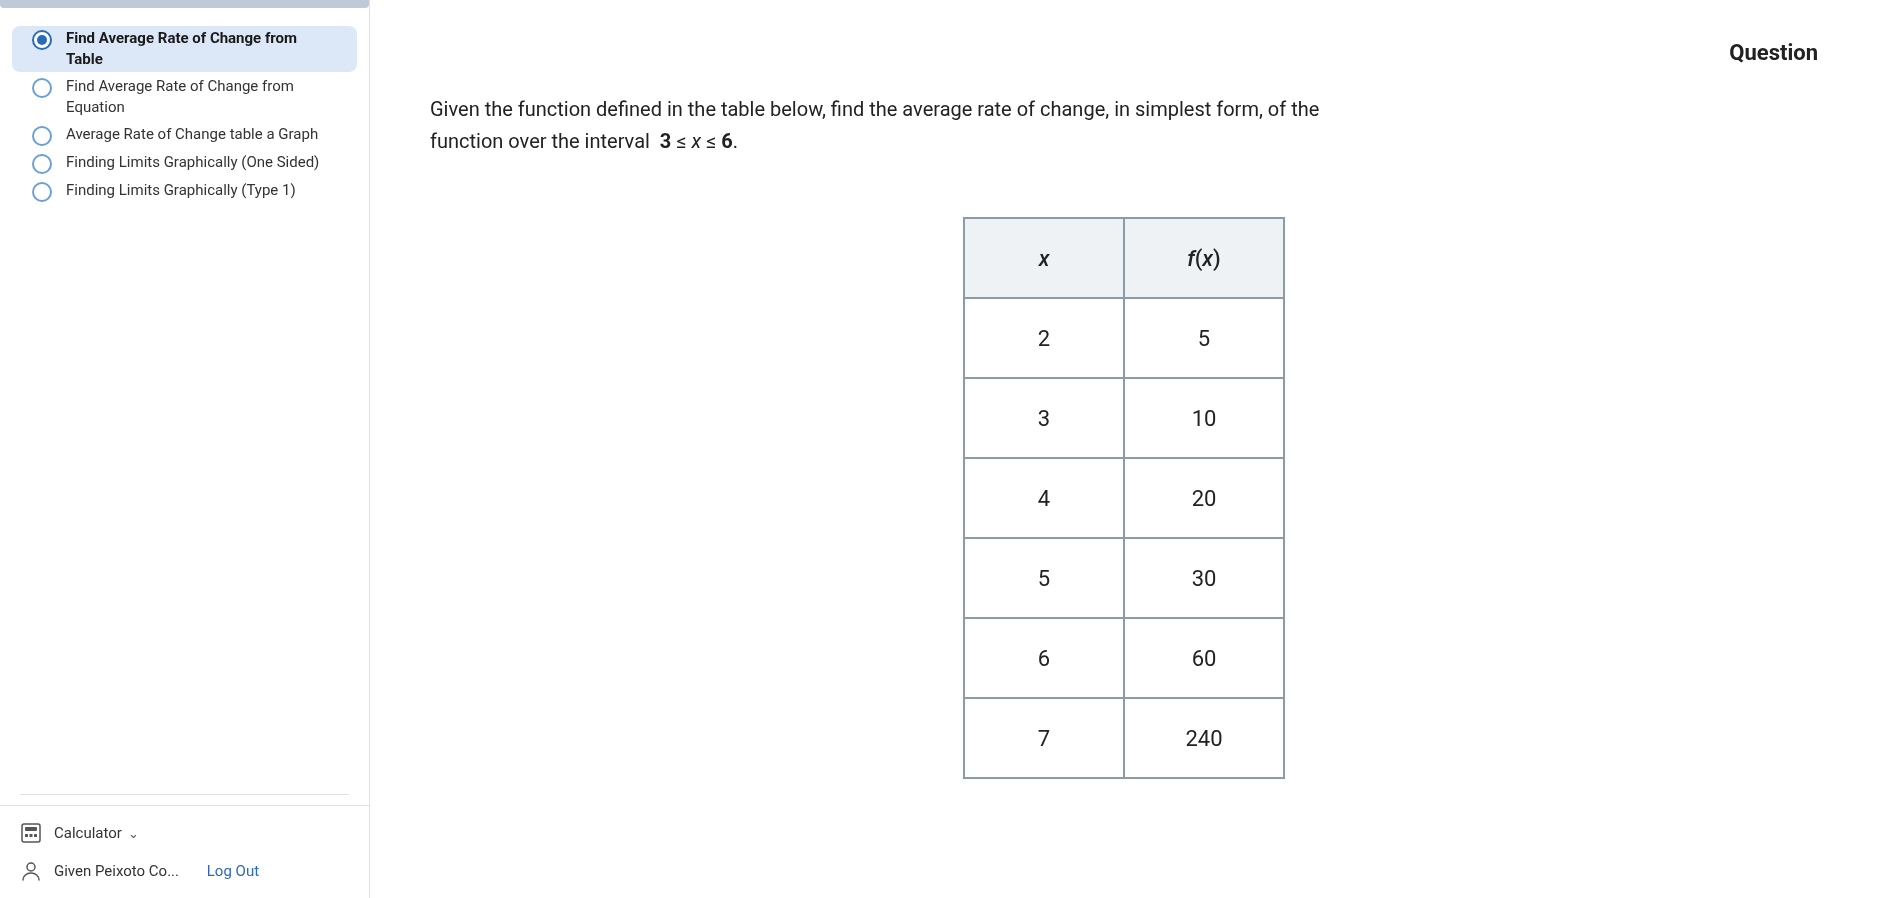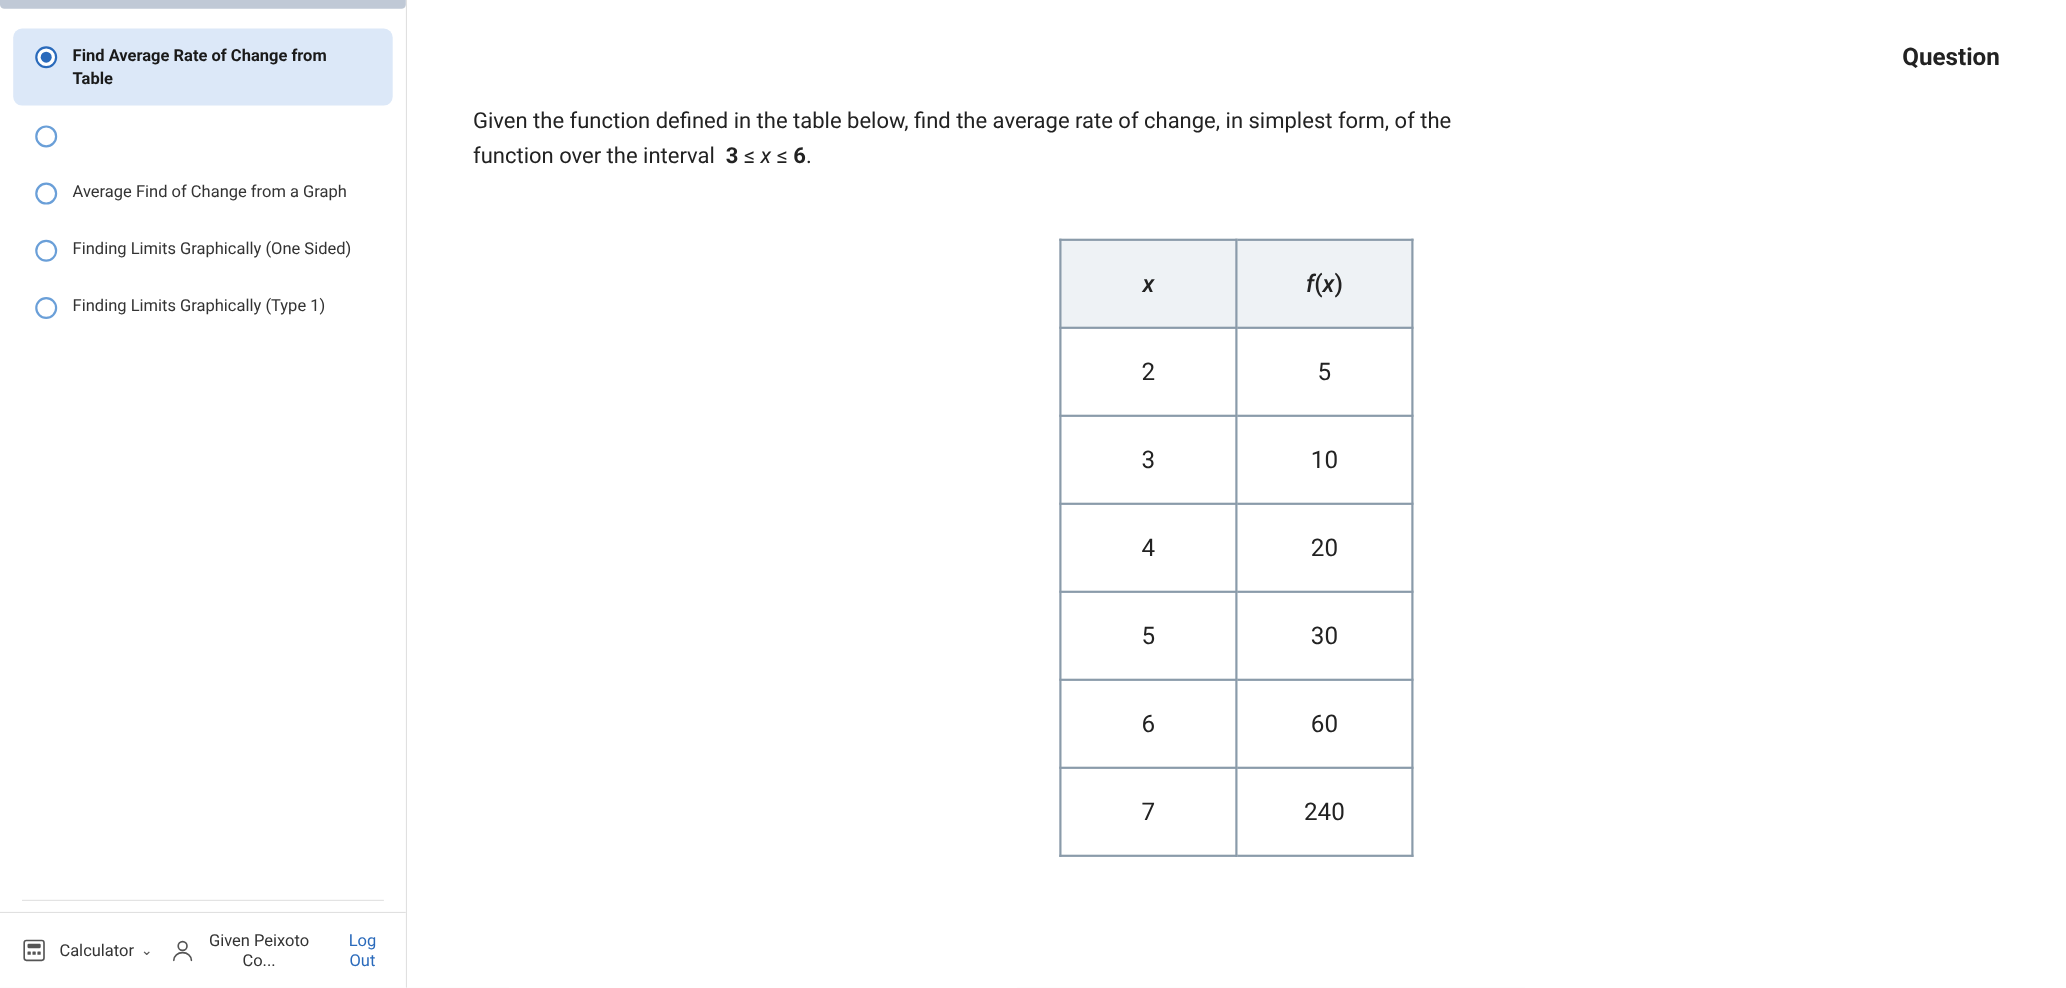--- a/index.html
+++ b/index.html
@@ -36,21 +36,21 @@
     }
 
     .sidebar-nav {
       padding: 16px 0;
       flex: 1;
     }
 
     .sidebar-item {
       display: flex;
       align-items: flex-start;
-      padding: 14px 20px;
+      padding: 2px 20px;
       cursor: pointer;
       border-radius: 8px;
       margin: 2px 12px;
       gap: 14px;
     }
 
     .sidebar-item.active {
       background: #dce8f8;
     }
 
@@ -98,20 +98,21 @@
     .sidebar-divider {
       height: 1px;
       background: #e0e0e0;
       margin: 10px 20px;
     }
 
     .sidebar-footer {
       padding: 16px 20px;
       border-top: 1px solid #e0e0e0;
       display: flex;
+      flex-direction: column;
       gap: 16px;
       text-align: center;
     }
 
     .sidebar-footer-item {
       display: flex;
       align-items: center;
       gap: 12px;
       cursor: pointer;
       font-size: 15px;
@@ -218,24 +219,25 @@
   <nav class="sidebar-nav">
 
   <div class="sidebar-item active">
         <div class="sidebar-item-radio">
           <div class="sidebar-item-radio-inner"></div>
         </div>
         <span class="sidebar-item-label">Find Average Rate of Change from Table</span>
       </div>
       <div class="sidebar-item">
         <div class="sidebar-item-radio"></div>
+        <span class="sidebar-item-label">Find Average Rate of Change from Equation</span>
       </div>
       <div class="sidebar-item">
         <div class="sidebar-item-radio"></div>
-        <span class="sidebar-item-label">Average Find of Change from a Graph</span>
+        <span class="sidebar-item-label">Average Rate of Change table a Graph</span>
       </div>
       <div class="sidebar-item">
         <div class="sidebar-item-radio"></div>
         <span class="sidebar-item-label">Finding Limits Graphically (One Sided)</span>
       </div>
       <div class="sidebar-item">
         <div class="sidebar-item-radio"></div>
         <span class="sidebar-item-label">Finding Limits Graphically (Type 1)</span>
       </div>
     </nav>

